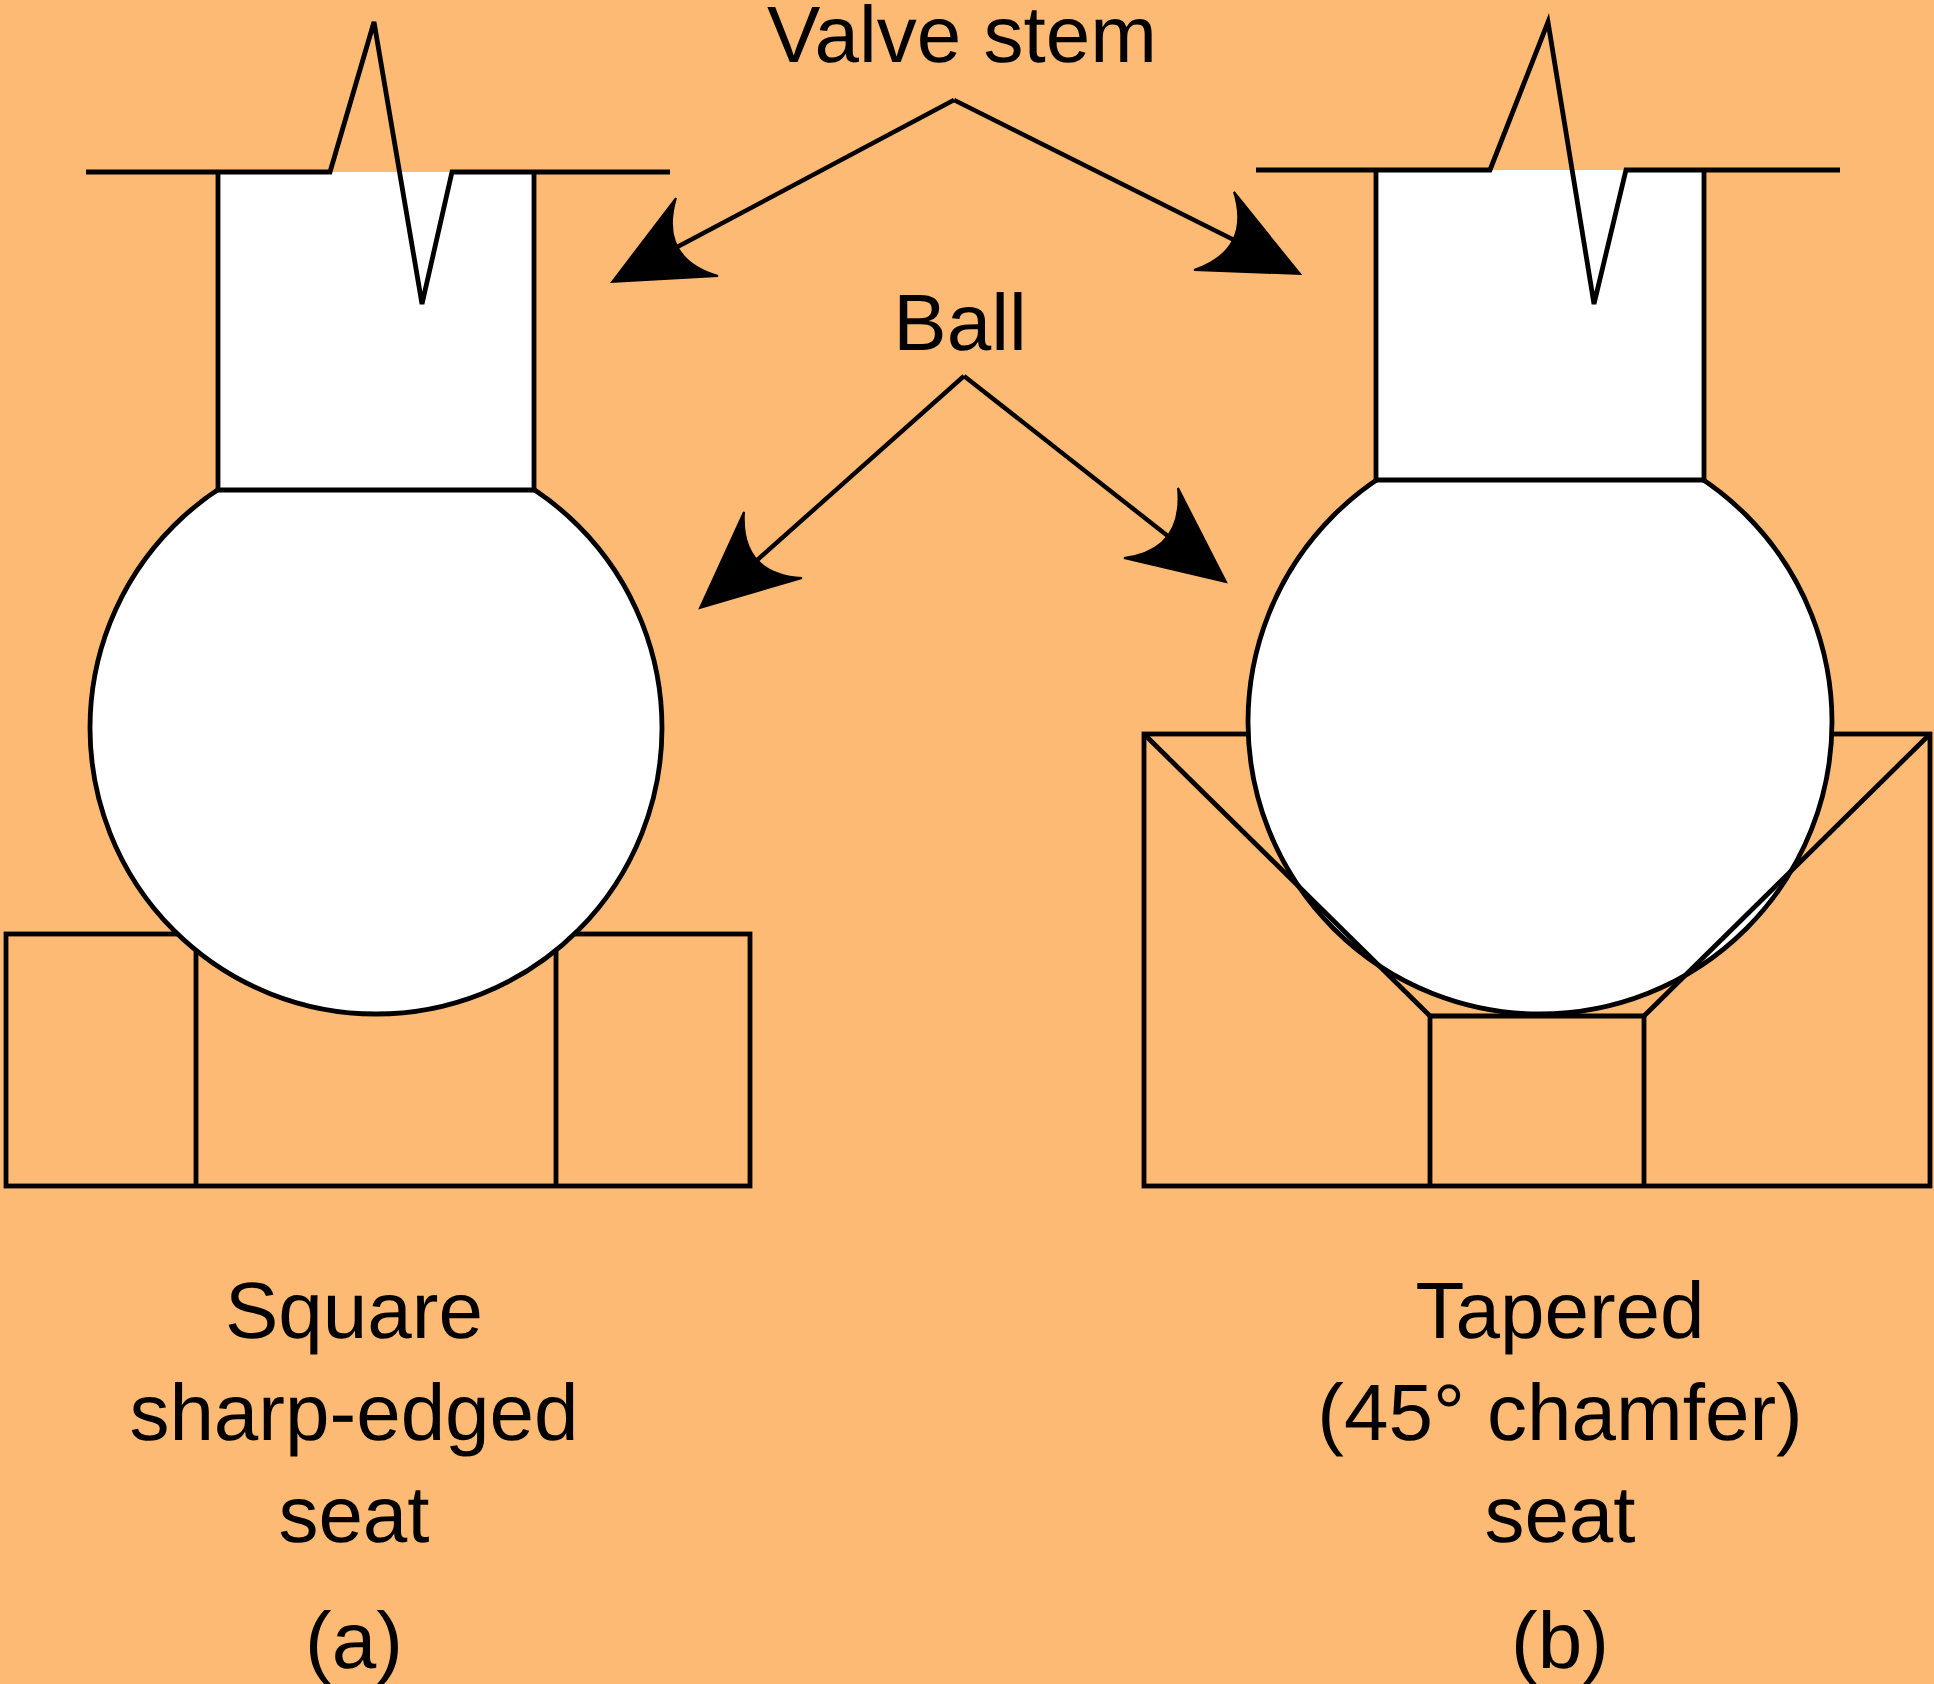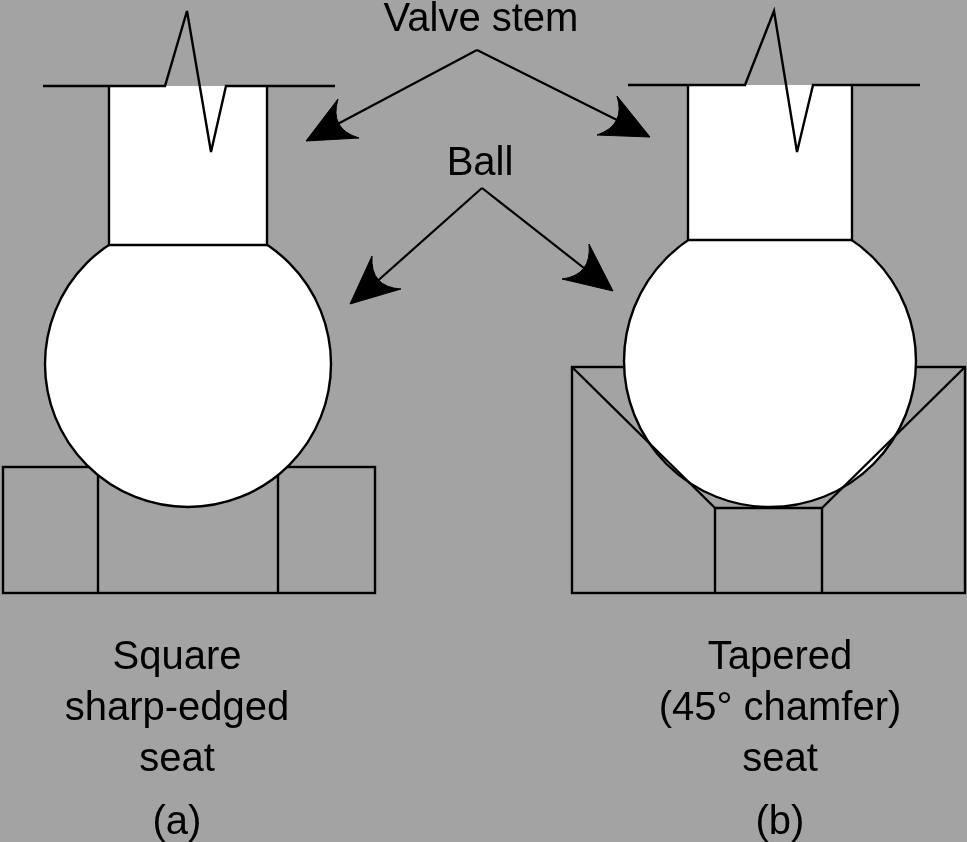--- a/index.html
+++ b/index.html
@@ -4,21 +4,21 @@
 <style>
   html, body {
     margin: 0;
     padding: 0;
     background: #ffffff;
   }
   .canvas {
     position: relative;
     width: 967px;
     height: 842px;
-    background: #a3a3a3;
+    background: #fdba74;
     overflow: hidden;
   }
   svg { display: block; }
   .stroke {
     fill: none;
     stroke: #000000;
     stroke-width: 2.4;
     stroke-linejoin: miter;
     stroke-linecap: butt;
   }

